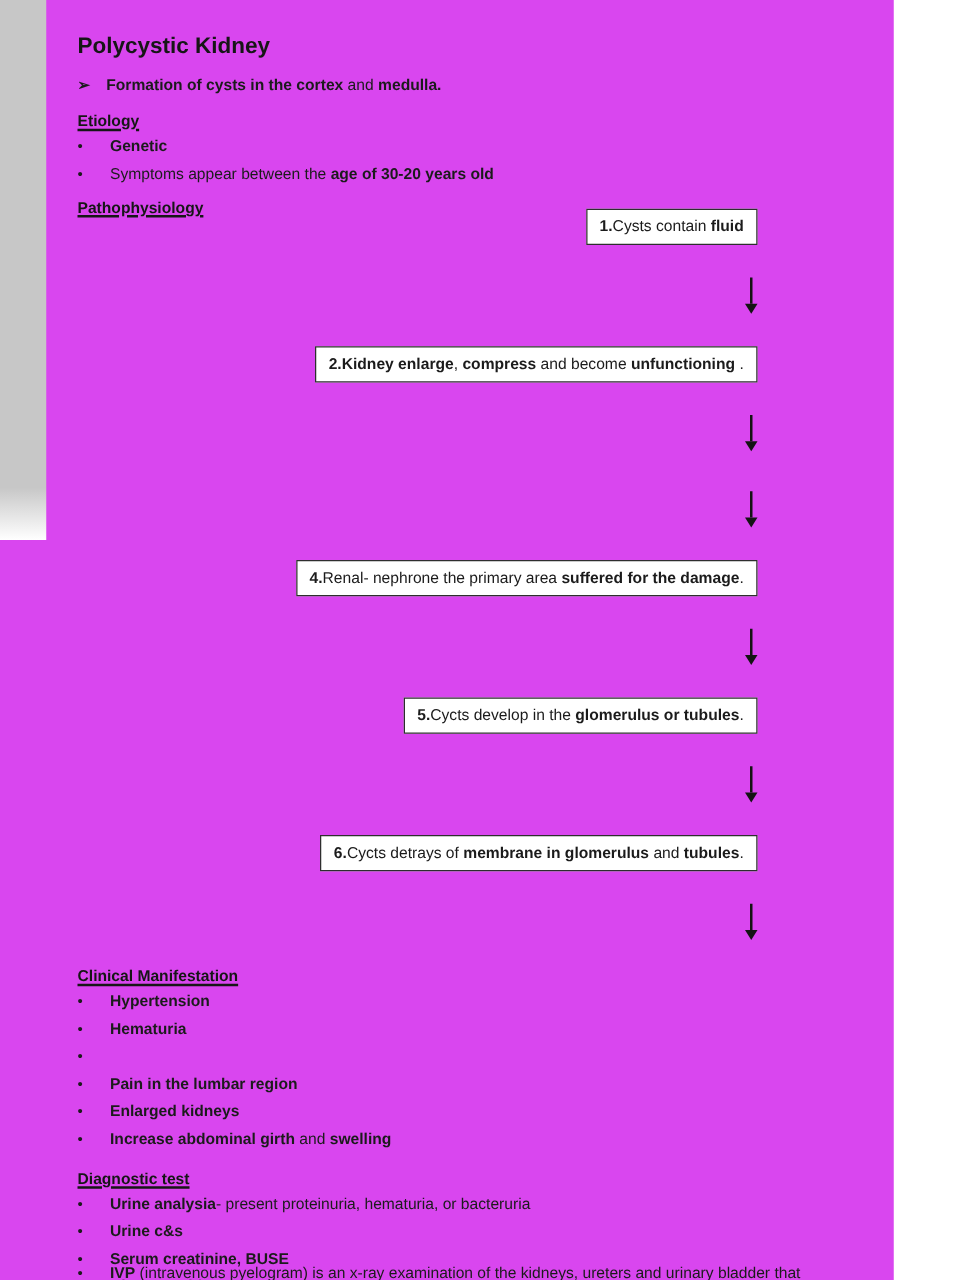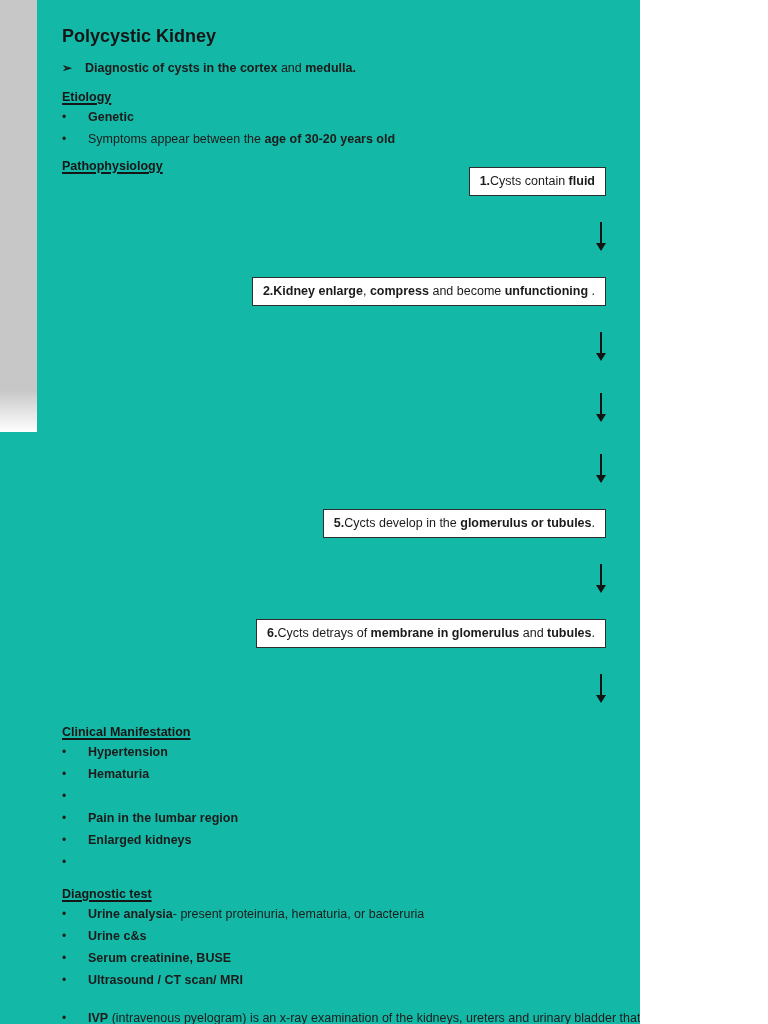--- a/index.html
+++ b/index.html
@@ -1,19 +1,19 @@
 <!DOCTYPE html>
 <html><head>
 <meta charset="utf-8">
 <style>
   html,body{margin:0;padding:0;background:#ffffff;}
   .page{
     position:relative;
-    width:640px;height:1024px;
-    background:#14b8a6;
+    width:715px;height:1024px;
+    background:#d946ef;
     overflow:hidden;
     box-sizing:border-box;
     padding:26px 40px 0 62px;
     font-family:"Liberation Sans",sans-serif;
     font-size:12.5px;
     color:#1b1b1b;
     -webkit-font-smoothing:antialiased;
   }
   .scan-shadow{
     position:absolute;left:0;top:0;width:37px;height:432px;
@@ -65,21 +65,21 @@
 <body>
 
 <div class="page">
 
   <div class="scan-shadow"></div>
 
   <h1 class="title">Polycystic Kidney</h1>
 
   <div class="intro">
     <span class="marker">➢</span>
-    <span class="rich"><span class="b">Diagnostic of cysts in the cortex</span><span> and </span><span class="b">medulla.</span></span>
+    <span class="rich"><span class="b">Formation of cysts in the cortex</span><span> and </span><span class="b">medulla.</span></span>
   </div>
 
   <div class="sec-etiology">
     <div class="heading">Etiology</div>
     <ul class="bullets">
         <li>
           <span class="marker">•</span>
           <span class="rich"><span class="b">Genetic</span></span>
         </li>
         <li>
@@ -99,20 +99,21 @@
         </div>
         <div class="fbox rich"><span class="b">2.Kidney enlarge</span><span>, </span><span class="b">compress</span><span> and become </span><span class="b">unfunctioning</span><span> .</span></div>
         <div class="farrow">
           <div class="fline"></div>
           <div class="fhead"></div>
         </div>
         <div class="farrow">
           <div class="fline"></div>
           <div class="fhead"></div>
         </div>
+        <div class="fbox rich"><span class="b">4.</span><span>Renal- nephrone the primary area </span><span class="b">suffered for the damage</span><span>.</span></div>
         <div class="farrow">
           <div class="fline"></div>
           <div class="fhead"></div>
         </div>
         <div class="fbox rich"><span class="b">5.</span><span>Cycts develop in the </span><span class="b">glomerulus or tubules</span><span>.</span></div>
         <div class="farrow">
           <div class="fline"></div>
           <div class="fhead"></div>
         </div>
         <div class="fbox rich"><span class="b">6.</span><span>Cycts detrays of </span><span class="b">membrane in glomerulus</span><span> and </span><span class="b">tubules</span><span>.</span></div>
@@ -140,20 +141,21 @@
         <li>
           <span class="marker">•</span>
           <span class="rich"><span class="b">Pain in the lumbar region</span></span>
         </li>
         <li>
           <span class="marker">•</span>
           <span class="rich"><span class="b">Enlarged kidneys</span></span>
         </li>
         <li>
           <span class="marker">•</span>
+          <span class="rich"><span class="b">Increase abdominal girth</span><span> and </span><span class="b">swelling</span></span>
         </li>
       </ul>
   </div>
 
   <div class="sec-diagnostic">
     <div class="heading">Diagnostic test</div>
     <ul class="bullets">
         <li>
           <span class="marker">•</span>
           <span class="rich"><span class="b">Urine analysia</span><span>- present proteinuria, hematuria, or bacteruria</span></span>

